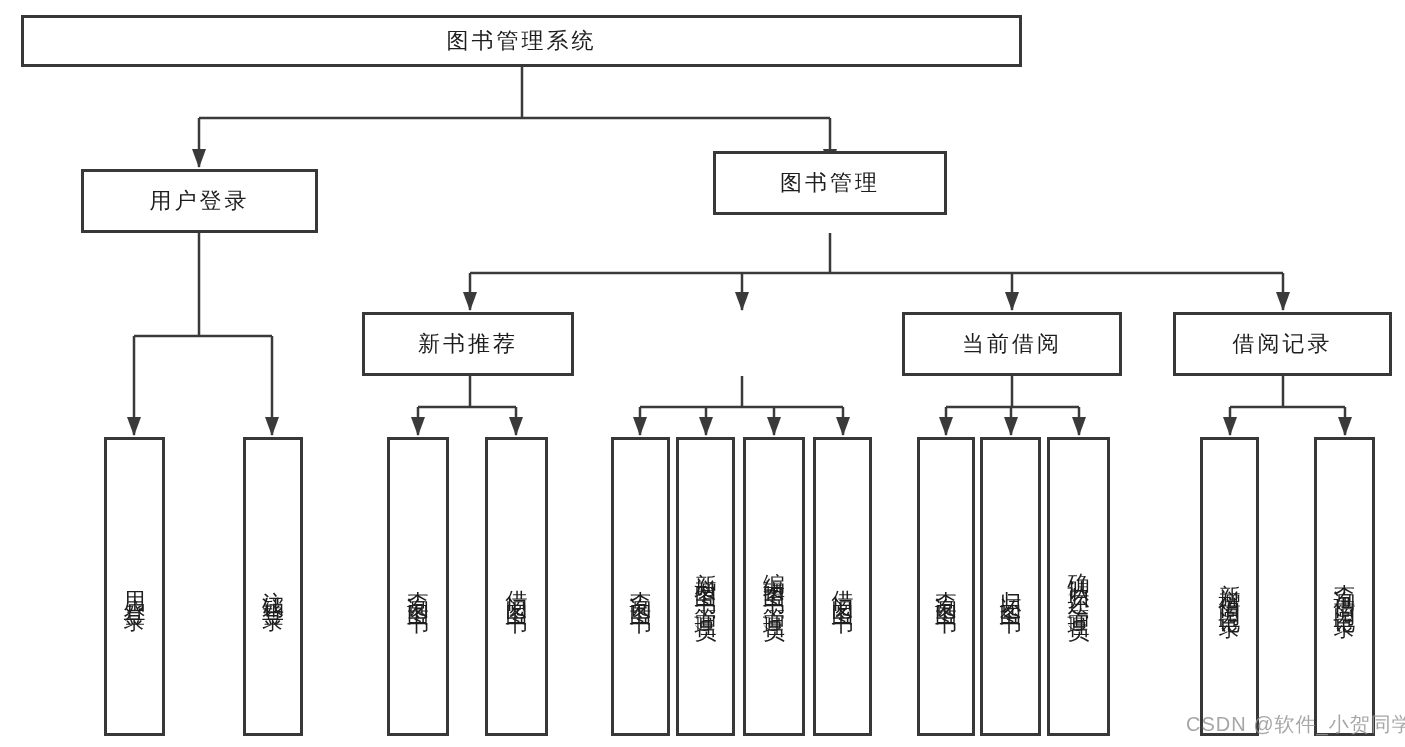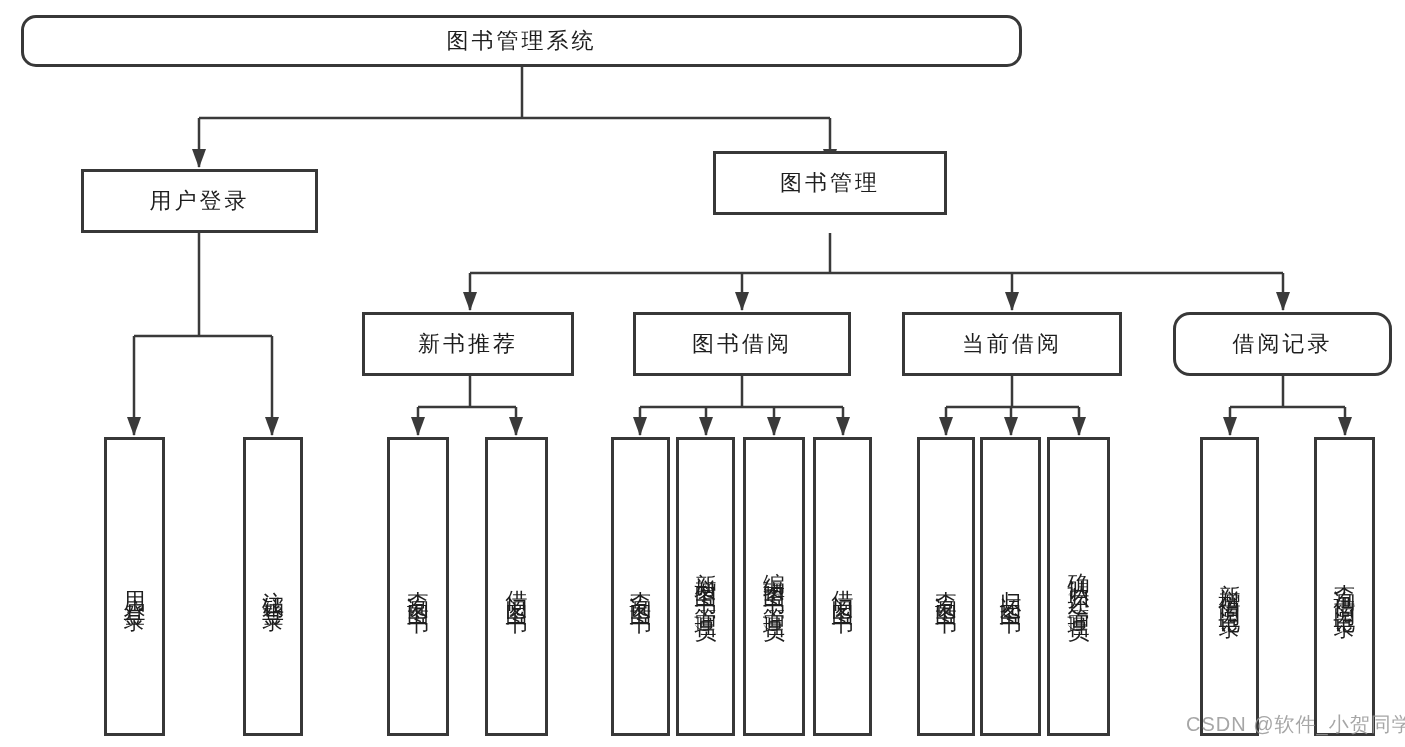--- a/index.html
+++ b/index.html
@@ -79,41 +79,38 @@
       <path d="M1079 407 V435" marker-end="url(#ah)"></path>
     </g>
 
     <g>
       <path d="M1283 376 V407 M1230 407 H1345"></path>
       <path d="M1230 407 V435" marker-end="url(#ah)"></path>
       <path d="M1345 407 V435" marker-end="url(#ah)"></path>
     </g>
   </svg>
 
-  <div class="node hl" style="left:21px;top:15px;width:1001px;height:52px;border-radius:15px;">
+  <div class="node hl" style="left:21px;top:15px;width:1001px;height:52px;">
     <span class="lbl">图书管理系统</span>
   </div>
 
   <div class="node hl" style="left:81px;top:169px;width:237px;height:64px;">
     <span class="lbl">用户登录</span>
   </div>
   <div class="node hl" style="left:713px;top:151px;width:234px;height:64px;">
     <span class="lbl">图书管理</span>
   </div>
 
   <div class="node hl" style="left:362px;top:312px;width:212px;height:64px;">
     <span class="lbl">新书推荐</span>
   </div>
-  <div class="node hl" style="left:633px;top:312px;width:218px;height:64px;">
-    <span class="lbl">图书借阅</span>
-  </div>
   <div class="node hl" style="left:902px;top:312px;width:220px;height:64px;">
     <span class="lbl">当前借阅</span>
   </div>
-  <div class="node hl" style="left:1173px;top:312px;width:219px;height:64px;border-radius:17px;">
+  <div class="node hl" style="left:1173px;top:312px;width:219px;height:64px;">
     <span class="lbl">借阅记录</span>
   </div>
 
   <div class="node leaf" style="left:104px;top:437px;width:61px;height:299px;">
     <span class="lbl">用户登录</span>
   </div>
   <div class="node leaf" style="left:243px;top:437px;width:60px;height:299px;">
     <span class="lbl">注销登录</span>
   </div>
 

